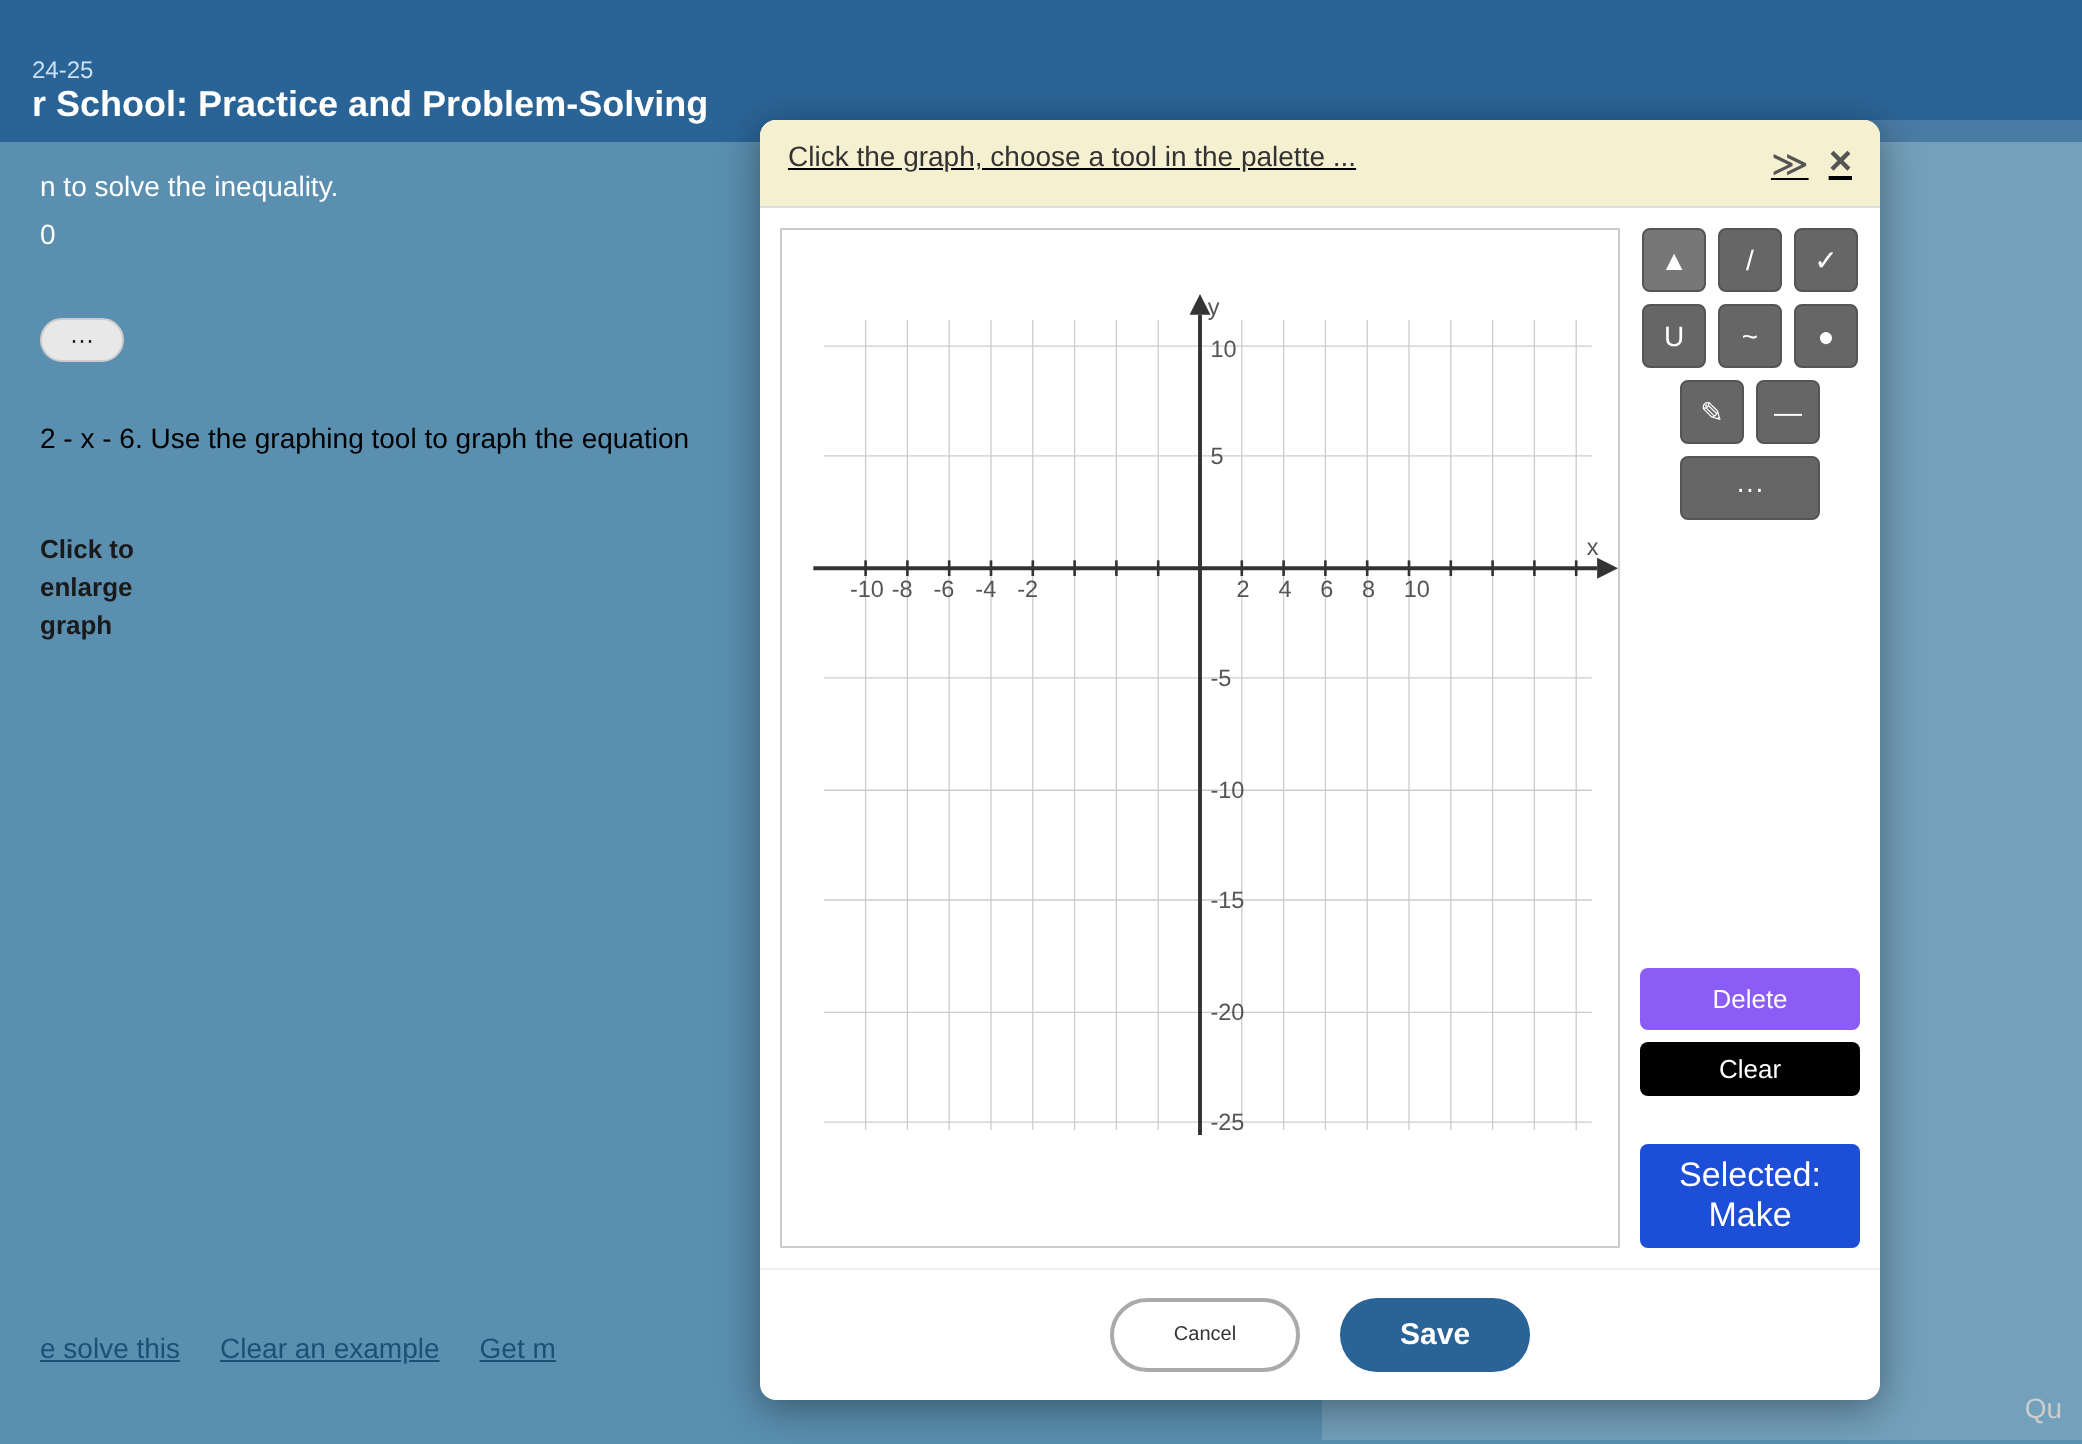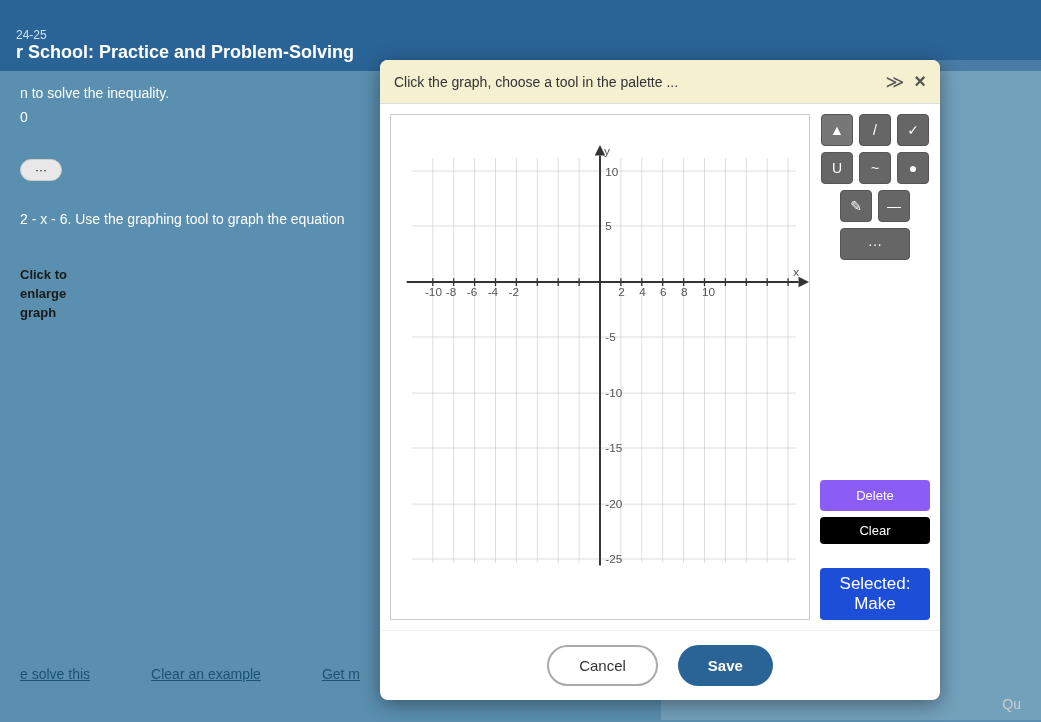--- a/index.html
+++ b/index.html
@@ -64,21 +64,21 @@
       border: 1px solid #ccc;
       border-radius: 4px;
       padding: 4px 10px;
       font-size: 12px;
       cursor: pointer;
       margin-top: 20px;
     }
 
     .equation-text {
       font-size: 14px;
-      color: #ffffff;
+      color: #000000;
       margin-top: 12px;
     }
 
     .enlarge-group {
       display: flex;
       flex-direction: column;
       align-items: flex-start;
       gap: 4px;
       margin-top: 40px;
     }
@@ -90,21 +90,20 @@
 
     
     .bottom-links {
       position: absolute;
       bottom: 40px;
       left: 0;
       width: 380px;
       display: flex;
       gap: 20px;
       padding: 0 20px;
-      justify-content: space-between;
     }
     .bottom-links a {
       color: #1a5276;
       text-decoration: underline;
       font-size: 14px;
       cursor: pointer;
     }
 
     
     .right-grid {
@@ -127,26 +126,26 @@
       background: white;
       border-radius: 8px;
       box-shadow: 0 4px 20px rgba(0,0,0,0.4);
       display: flex;
       flex-direction: column;
     }
 
     
     .modal-header {
       display: flex;
-      align-items: center;
       justify-content: space-between;
       padding: 10px 14px;
       background: #f5f0d0;
       border-radius: 8px 8px 0 0;
       border-bottom: 1px solid #ddd;
+      text-decoration: underline;
     }
 
     .modal-instruction {
       font-size: 14px;
       color: #333;
     }
 
     .modal-header-right {
       display: flex;
       align-items: center;
@@ -268,21 +267,21 @@
       gap: 20px;
       padding: 14px;
       border-top: 1px solid #eee;
     }
 
     .cancel-btn {
       padding: 10px 30px;
       background: white;
       border: 2px solid #aaa;
       border-radius: 24px;
-      font-size: 15px;
+      font-size: 10px;
       cursor: pointer;
       color: #333;
     }
 
     .save-btn {
       padding: 10px 30px;
       background: #2a6496;
       border: none;
       border-radius: 24px;
       font-size: 15px;
@@ -301,21 +300,21 @@
       stroke-width: 1.5;
     }
     .tick-label {
       font-size: 9px;
       fill: #555;
     }
 
     .qu-label {
       position: absolute;
       bottom: 10px;
-      right: 20px;
+      right: 10px;
       color: #ccc;
       font-size: 14px;
     }
   </style>
 </head>
 <body>
 
 <div class="bg-page"></div>
 
 <div class="top-header">

